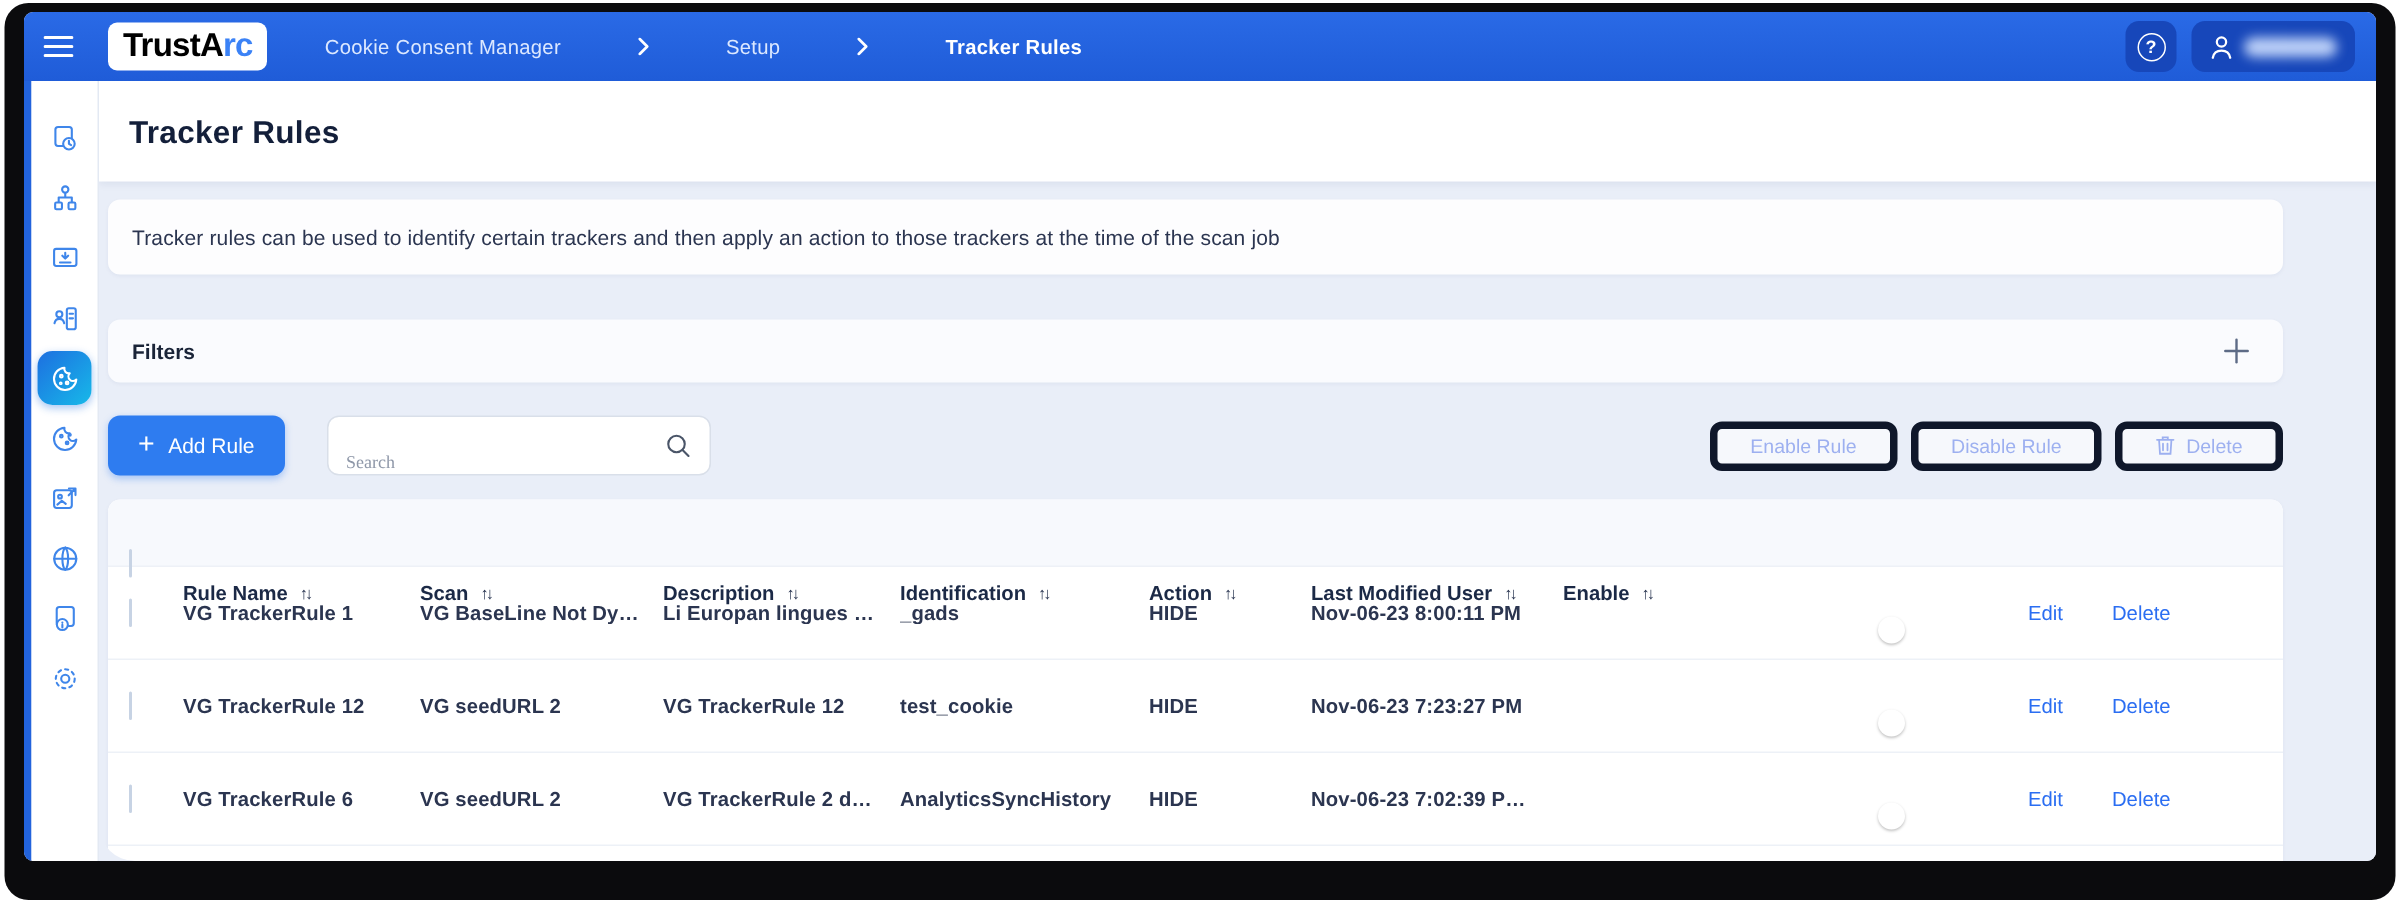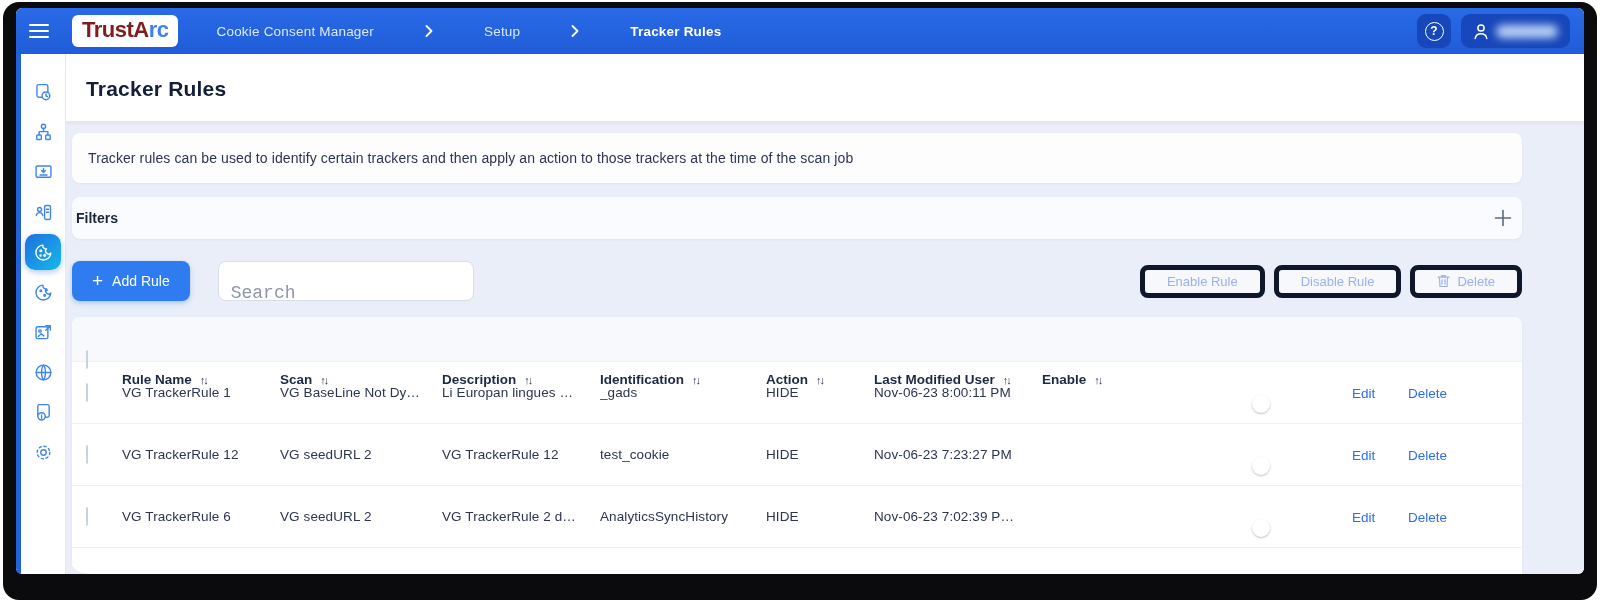--- a/index.html
+++ b/index.html
@@ -4,21 +4,21 @@
 <style>
   * { margin:0; padding:0; box-sizing:border-box; }
   html,body { width:1600px; height:602px; background:#ffffff; font-family:"Liberation Sans", sans-serif; }
   .frame { position:absolute; left:3px; top:2px; right:3px; bottom:2px; background:#0b0b0d; border-radius:16px; }
   .app { position:absolute; left:16px; top:8px; right:16px; bottom:28px; background:#e9eef8; border-radius:6px; overflow:hidden; }
 
   
   .navbar { height:46px; background:linear-gradient(180deg,#2a6ae6,#1f5cd8); display:flex; align-items:center; position:relative; z-index:5; }
   .hamburger { width:46px; display:flex; justify-content:center; cursor:pointer; }
   .logo { background:#ffffff; border-radius:6px; padding:4px 10px 6px; margin-left:10px; font-size:22px; font-weight:700; letter-spacing:-0.5px; line-height:1; }
-  .logo .p1 { color:#7f1d1d; }
+  .logo .p1 { color:#000000; }
   .logo .p2 { color:#3b82f6; }
   .breadcrumb { display:flex; align-items:center; margin-left:38px; gap:37px; }
   .crumb { color:#ddе8ff; color:#dce8ff; font-size:13.5px; letter-spacing:.2px; cursor:pointer; }
   .crumb.current { color:#ffffff; font-weight:700; cursor:default; }
   .crumb-sep { display:flex; margin:0 14px; }
   .nav-right { margin-left:auto; margin-right:14px; display:flex; align-items:center; gap:10px; }
   .help-btn { width:34px; height:34px; background:#1747ba; border-radius:9px; display:flex; align-items:center; justify-content:center; cursor:pointer; }
   .help-circle { width:19px; height:19px; border:1.6px solid #fff; border-radius:50%; color:#fff; font-size:12px; font-weight:700; display:flex; align-items:center; justify-content:center; }
   .user-btn { height:34px; background:#1747ba; border-radius:9px; display:flex; align-items:center; gap:7px; padding:0 12px; cursor:pointer; }
   .user-blob { width:62px; height:13px; border-radius:7px; background:#cfe0ff; filter:blur(4px); opacity:.9; }
@@ -31,42 +31,42 @@
   .side-item.active { background:linear-gradient(135deg,#1d6fe0,#17b9e9); box-shadow:0 2px 6px rgba(29,111,224,.4); }
   .side-item svg { stroke:#3f86ea; fill:none; stroke-width:1.6; stroke-linecap:round; stroke-linejoin:round; }
   .side-item.active svg { stroke:#ffffff; }
 
   .main { flex:1; display:flex; flex-direction:column; background:#e9eef8; overflow:hidden; }
   .title-bar { background:#ffffff; padding:23px 0 20px 20px; box-shadow:0 2px 5px rgba(20,40,90,.06); }
   .page-title { font-size:21px; font-weight:700; color:#131f3a; letter-spacing:.2px; }
 
   .content { flex:1; padding:0 62px 0 6px; display:flex; flex-direction:column; overflow:hidden;border-radius:24px; }
   .banner-card { margin-top:12px; background:#fdfdfe; border-radius:8px; padding:17px 16px; font-size:14px; color:#2b3550; letter-spacing:.1px; box-shadow:0 1px 3px rgba(20,40,90,.05); }
-  .filters-card { margin-top:14px; background:#fafbfe; border-radius:8px; padding:12px 4px; display:flex; align-items:center; justify-content:space-between; box-shadow:0 1px 3px rgba(20,40,90,.05); }
+  .filters-card { margin-top:30px; background:#fafbfe; border-radius:8px; padding:12px 16px; display:flex; align-items:center; justify-content:space-between; box-shadow:0 1px 3px rgba(20,40,90,.05); }
   .filters-label { font-size:14px; font-weight:700; color:#1a2438; }
   .filters-expand { color:#5d6b86; cursor:pointer; display:flex; padding-right:6px; }
 
   .toolbar { margin-top:22px; display:flex; align-items:center; }
   .add-rule-btn { height:40px; background:#2e7cf0; color:#fff; border:none; border-radius:8px; padding:0 20px; font-size:14px; font-family:inherit; display:flex; align-items:center; gap:9px; cursor:pointer; box-shadow:0 2px 5px rgba(46,124,240,.35); }
   .add-plus { font-size:19px; font-weight:400; line-height:1; margin-top:-2px; }
   .search-box { margin-left:28px; width:256px; height:40px; background:#fff; border:1px solid #d9dfe9; border-radius:8px; display:flex; align-items:center; padding:0 12px; }
-  .search-box input { border:none; outline:none; flex:1; font-size:18px; font-family:Liberation Mono, monospace; color:#2b3550; background:transparent;margin-top:23px; }
+  .search-box input { border:none; outline:none; flex:1; font-size:12px; font-family:Liberation Serif, serif; color:#2b3550; background:transparent;margin-top:23px; }
   .search-box input::placeholder { color:#8e97a8; }
   .bulk-group { margin-left:auto; display:flex; gap:9px; }
   .ghost-btn { height:33px; background:rgba(255,255,255,.6); border:5px solid #0f172a; border-radius:8px; color:#9db0f0; font-size:13px; font-family:inherit; padding:0 22px; display:flex; align-items:center; gap:7px; cursor:default; }
 
   
   .table-card { margin-top:16px; background:#ffffff; border-radius:8px 8px 0 0; flex:1; overflow:hidden; box-shadow:0 1px 3px rgba(20,40,90,.05); }
   .tgrid { display:grid; grid-template-columns:50px 158px 162px 158px 166px 108px 168px 208px 102px 56px 1fr; align-items:center; }
   .thead { background:#f7f9fd; height:45px; border-bottom:1px solid #eef1f7; }
   .th { font-size:13.5px; font-weight:700; color:#1b2946; display:flex; align-items:center; gap:6px; cursor:pointer; height:45px;margin-top:40px; }
   .sort-glyph { font-size:11px; color:#27334f; letter-spacing:-2px; margin-left:2px; }
   .th.active-sort { color:#2563eb; background:#e9f1fd; padding-left:12px; margin-left:-12px; }
   .trow { height:62px; border-bottom:1px solid #edf1f7; background:#fff; }
-  .td { font-size:13.5px; color:#2b3550; letter-spacing:.1px; white-space:nowrap; overflow:hidden; text-overflow:ellipsis; padding-right:12px; }
+  .td { font-size:13.5px; color:#2b3550; letter-spacing:.1px; white-space:nowrap; overflow:hidden; text-overflow:ellipsis; padding-right:12px;font-weight:bold; }
   .cb { width:20px; height:20px; border:1.5px solid #c7d3e4; border-radius:6px; background:#fdfdfe; margin-left:14px; cursor:pointer; }
   .user-redacted { width:112px; height:13px; border-radius:7px; background:#9aa3b2; filter:blur(4px); opacity:.7; }
   .toggle { width:42px; height:22px; border-radius:11px; background:#ccd5df; position:relative; cursor:pointer; }
   .toggle .knob { position:absolute; left:2px; top:2px; width:18px; height:18px; border-radius:50%; background:#fff; box-shadow:0 1px 2px rgba(0,0,0,.25); }
   .link { color:#2b6ef2; font-size:13.5px; cursor:pointer; }
 </style>
 </head>
 <body>
 
 <div class="frame"></div>

